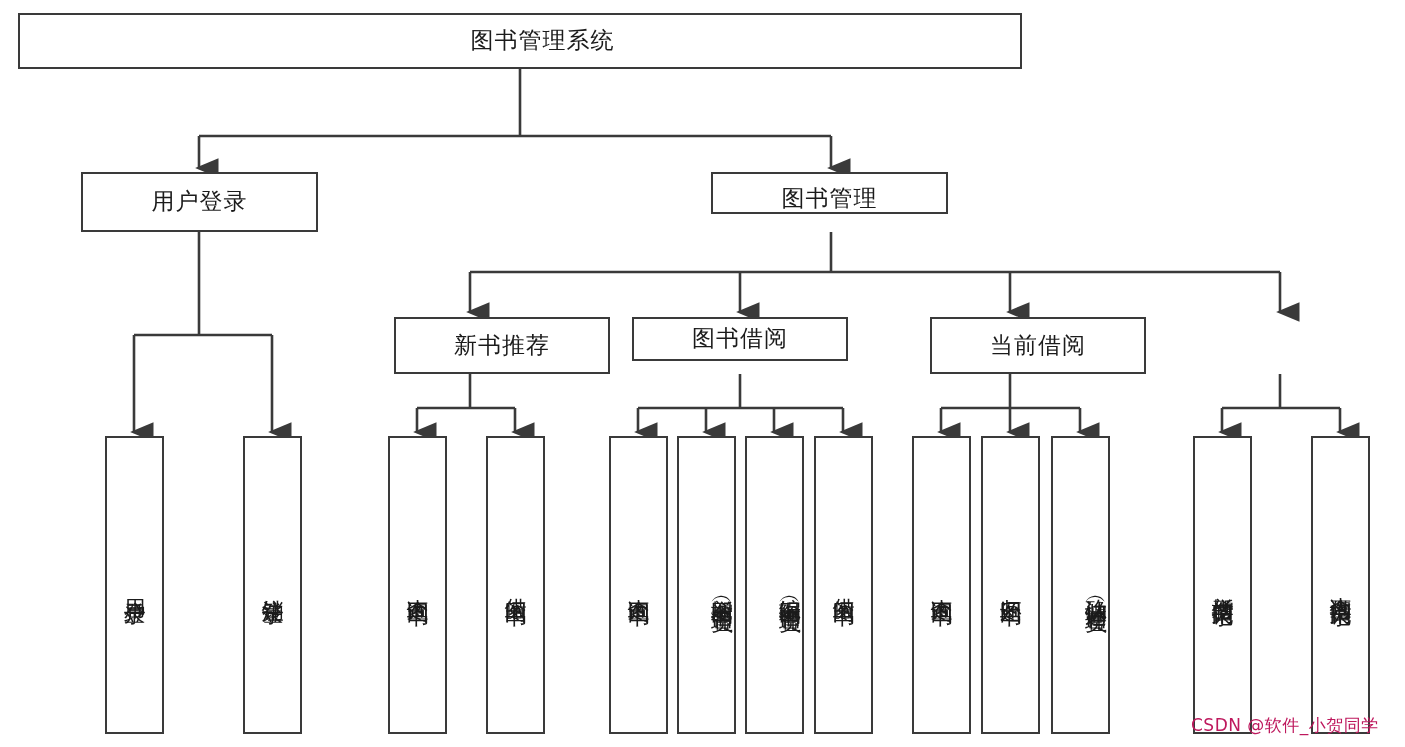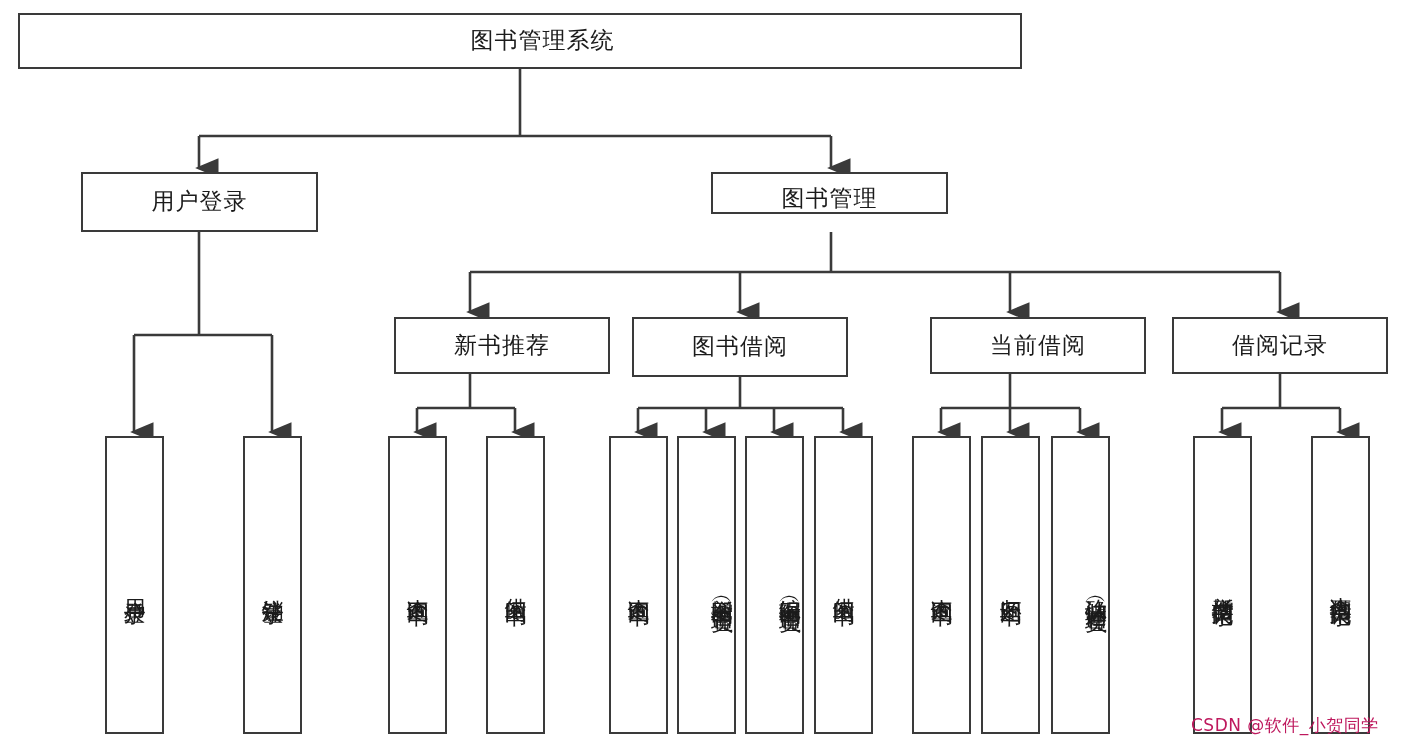--- a/index.html
+++ b/index.html
@@ -134,31 +134,28 @@
   </div>
 
   <div class="node horiz" style="left:711px; top:172px; width:237px; height:42px;align-items:flex-end;">
     <span>图书管理</span>
   </div>
 
   <div class="node horiz" style="left:362px; top:317px; width:216px; height:57px;margin-left:32px;">
     <span>新书推荐</span>
   </div>
 
-  <div class="node horiz" style="left:632px; top:317px; width:216px; height:60px;">
+  <div class="node horiz" style="left:632px; top:317px; width:216px; height:44px;">
     <span>图书借阅</span>
   </div>
 
   <div class="node horiz" style="left:930px; top:317px; width:216px; height:57px;">
     <span>当前借阅</span>
   </div>
 
-  <div class="node horiz" style="left:1172px; top:317px; width:216px; height:57px;">
-    <span>借阅记录</span>
-  </div>
 
   <div class="node vert centered" style="left:105px; top:436px; width:59px; height:298px;">
     <span>用户登录</span>
   </div>
 
   <div class="node vert centered" style="left:243px; top:436px; width:59px; height:298px;">
     <span>注销登录</span>
   </div>
 
   <div class="node vert centered" style="left:388px; top:436px; width:59px; height:298px;">

